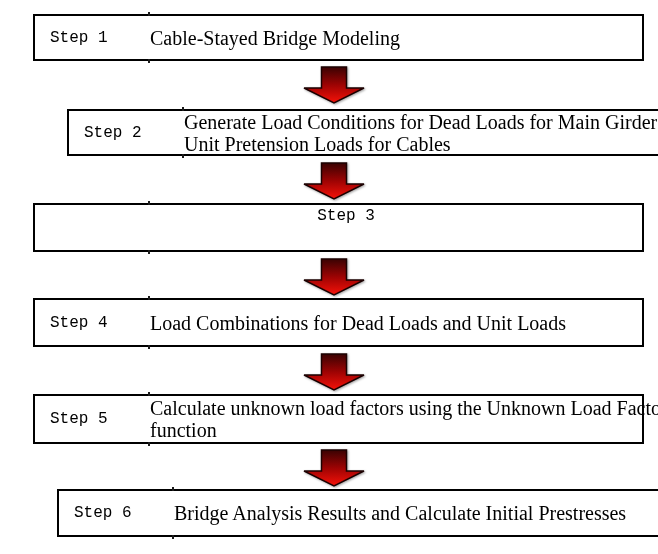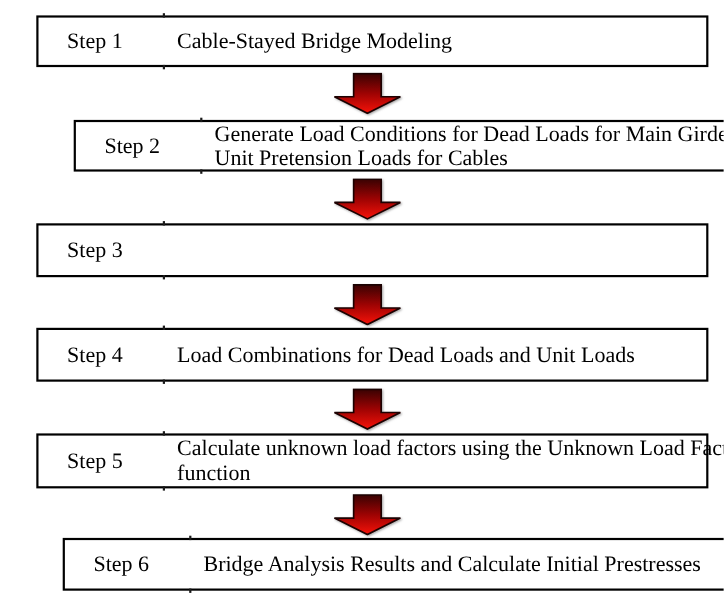--- a/index.html
+++ b/index.html
@@ -10,21 +10,21 @@
   .step-box{
     position:absolute;left:33px;width:611px;box-sizing:border-box;
     border:2px solid #000;background:#fff;display:flex;align-items:center;
   }
   
   .step-box::before,.step-box::after{
     content:"";position:absolute;left:113px;width:2px;height:4px;background:#1b1b1b;
   }
   .step-box::before{top:-4px}
   .step-box::after{bottom:-4px}
-  .step-label{flex:0 0 100px;padding-left:26px;font-size:20px;line-height:22px;}
+  .step-label{flex:0 0 100px;padding-left:15px;font-size:16px;line-height:22px;font-family:Liberation Mono, monospace;}
   .step-desc{flex:1;font-size:20px;line-height:22px;white-space:pre;}
   .b1{top:14px;height:47px}
   .b2{top:109px;height:47px}
   .b3{top:203px;height:49px}
   .b4{top:298px;height:49px}
   .b5{top:394px;height:50px}
   .b6{top:489px;height:48px}
   .arrow{
     position:absolute;left:301px;width:66px;height:38px;
     filter:drop-shadow(1px 1.5px 1px rgba(90,90,90,0.55));
@@ -67,21 +67,21 @@
     <span class="step-desc">Generate Load Conditions for Dead Loads for Main Girders and
 Unit Pretension Loads for Cables</span>
   </div>
 
   <div class="arrow a2">
     <svg width="66" height="38" viewBox="0 0 66 38">
       <path d="M20.5 1 L45.5 1 L45.5 22 L63 22 L33 37 L3 22 L20.5 22 Z" fill="url(#arrowGrad)" stroke-width="1.5" stroke="#1c0202"></path>
     </svg>
   </div>
 
-  <div class="step-box b3" style="border-color: rgb(0, 0, 0);">
+  <div class="step-box b3" style="border-color: rgb(0, 0, 0); flex-direction: column;">
     <span class="step-label">Step 3</span>
   </div>
 
   <div class="arrow a3">
     <svg width="66" height="38" viewBox="0 0 66 38">
       <path d="M20.5 1 L45.5 1 L45.5 22 L63 22 L33 37 L3 22 L20.5 22 Z" fill="url(#arrowGrad)" stroke-width="1.5" stroke="#1c0202"></path>
     </svg>
   </div>
 
   <div class="step-box b4" style="border-color: rgb(0, 0, 0);">

